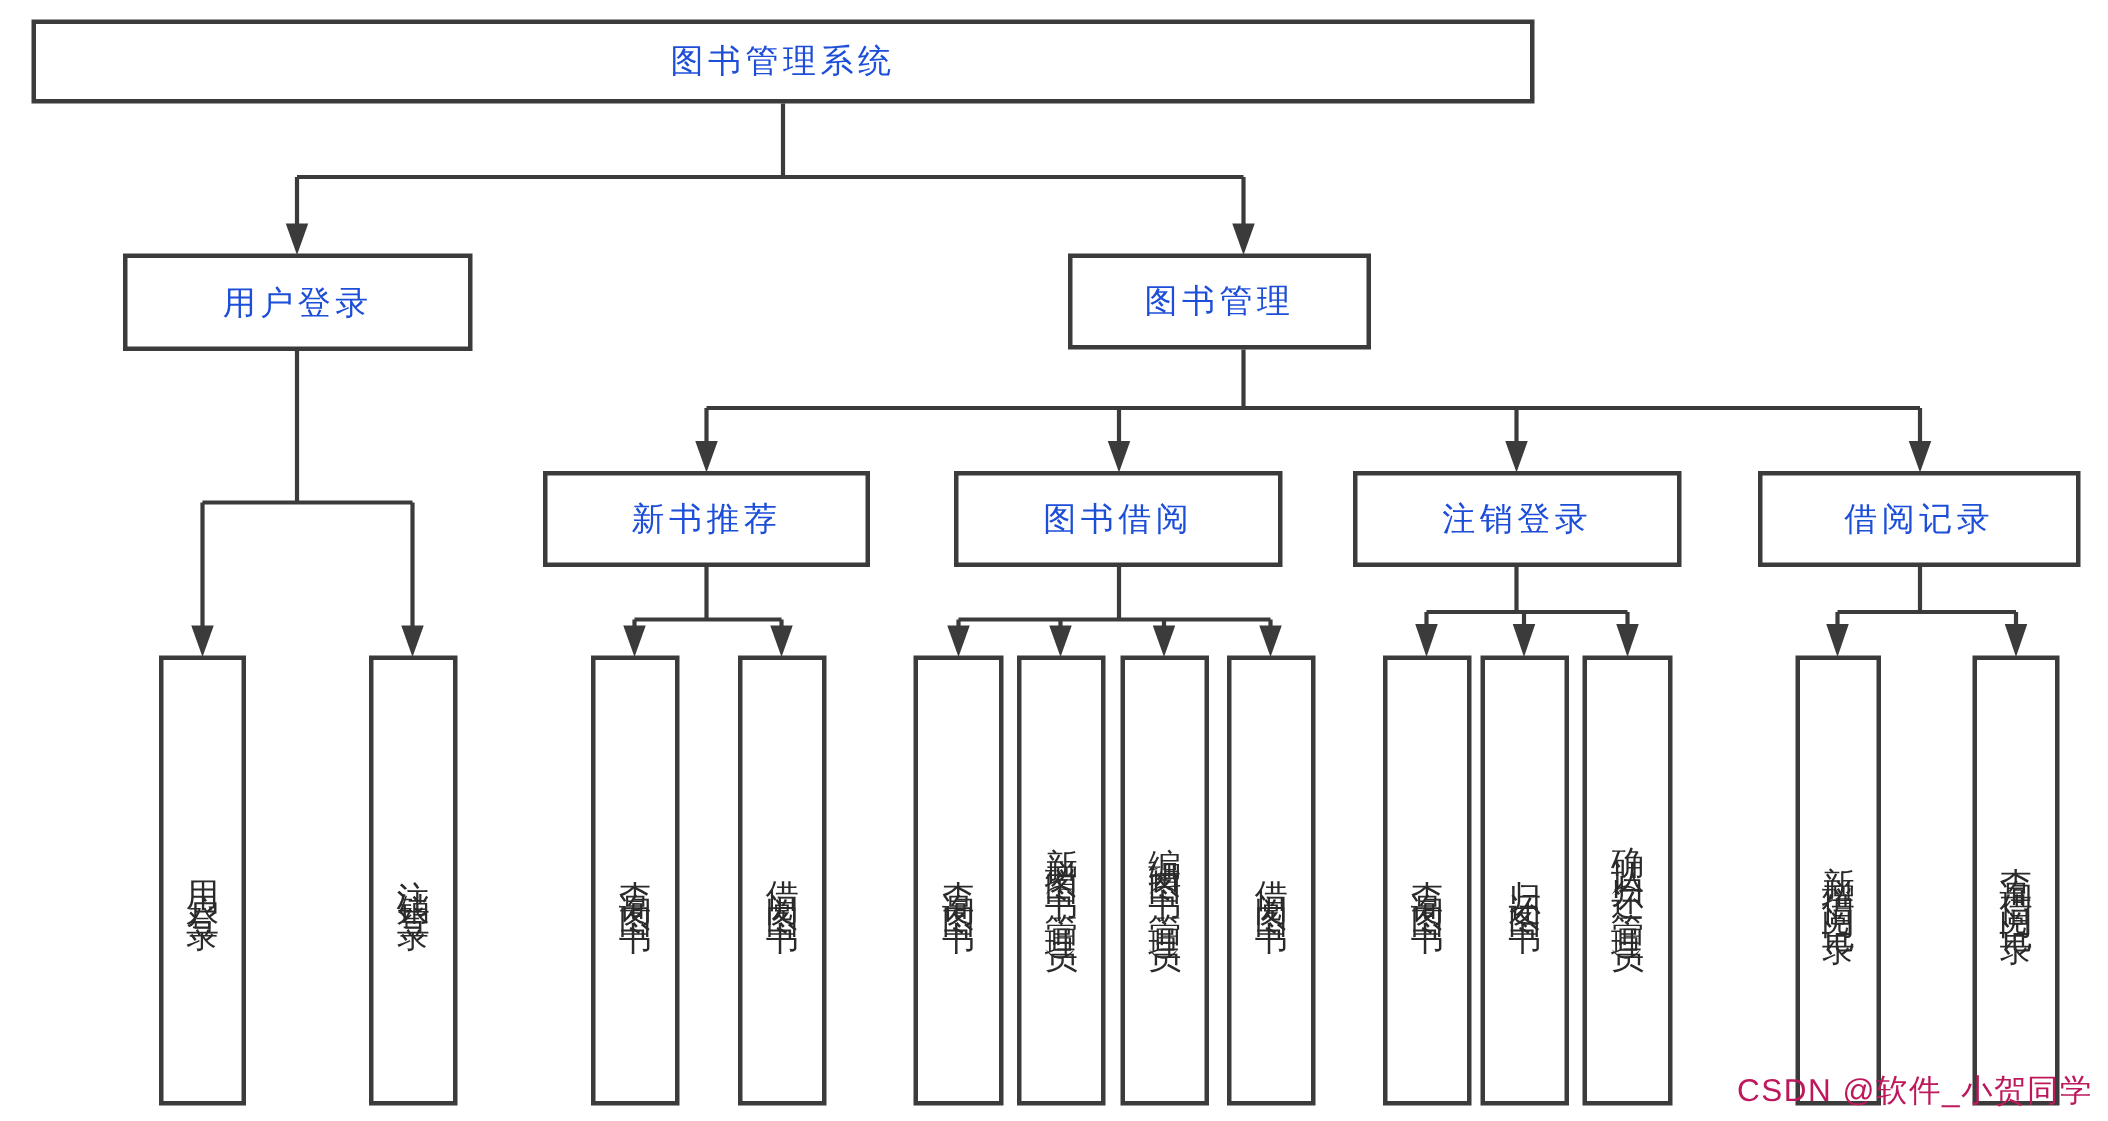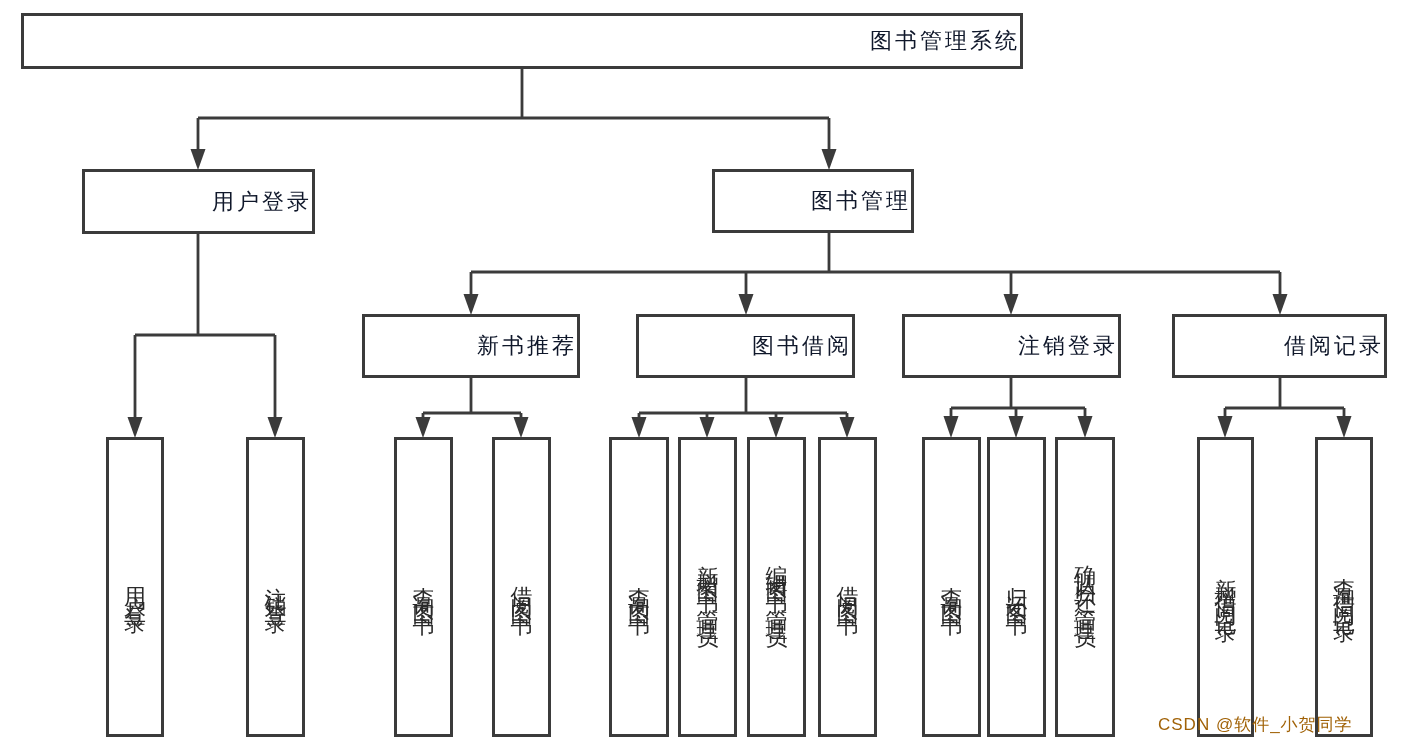--- a/index.html
+++ b/index.html
@@ -15,22 +15,22 @@
     background: #ffffff;
     overflow: hidden;
   }
   .box {
     position: absolute;
     box-sizing: border-box;
     background: #ffffff;
     border: 3px solid #3b3b3b;
     display: flex;
     align-items: center;
-    justify-content: flex-end;
-    color: #0f172a;
+    justify-content: center;
+    color: #1d4ed8;
     font-size: 22px;
     letter-spacing: 3px;
     z-index: 2;
   }
   .vbox {
     position: absolute;
     box-sizing: border-box;
     top: 437px;
     height: 300px;
     width: 58px;
@@ -63,22 +63,22 @@
     fill: none;
   }
   #wires polygon {
     fill: #3b3b3b;
     stroke: none;
   }
   .watermark {
     position: absolute;
     left: 1158px;
     top: 713px;
-    font-size: 17px;
-    color: #a16207;
+    font-size: 21px;
+    color: #be185d;
     letter-spacing: 1px;
     white-space: nowrap;
     z-index: 4;
   }
 </style>
 </head>
 <body>
 
 <div id="canvas">
 

